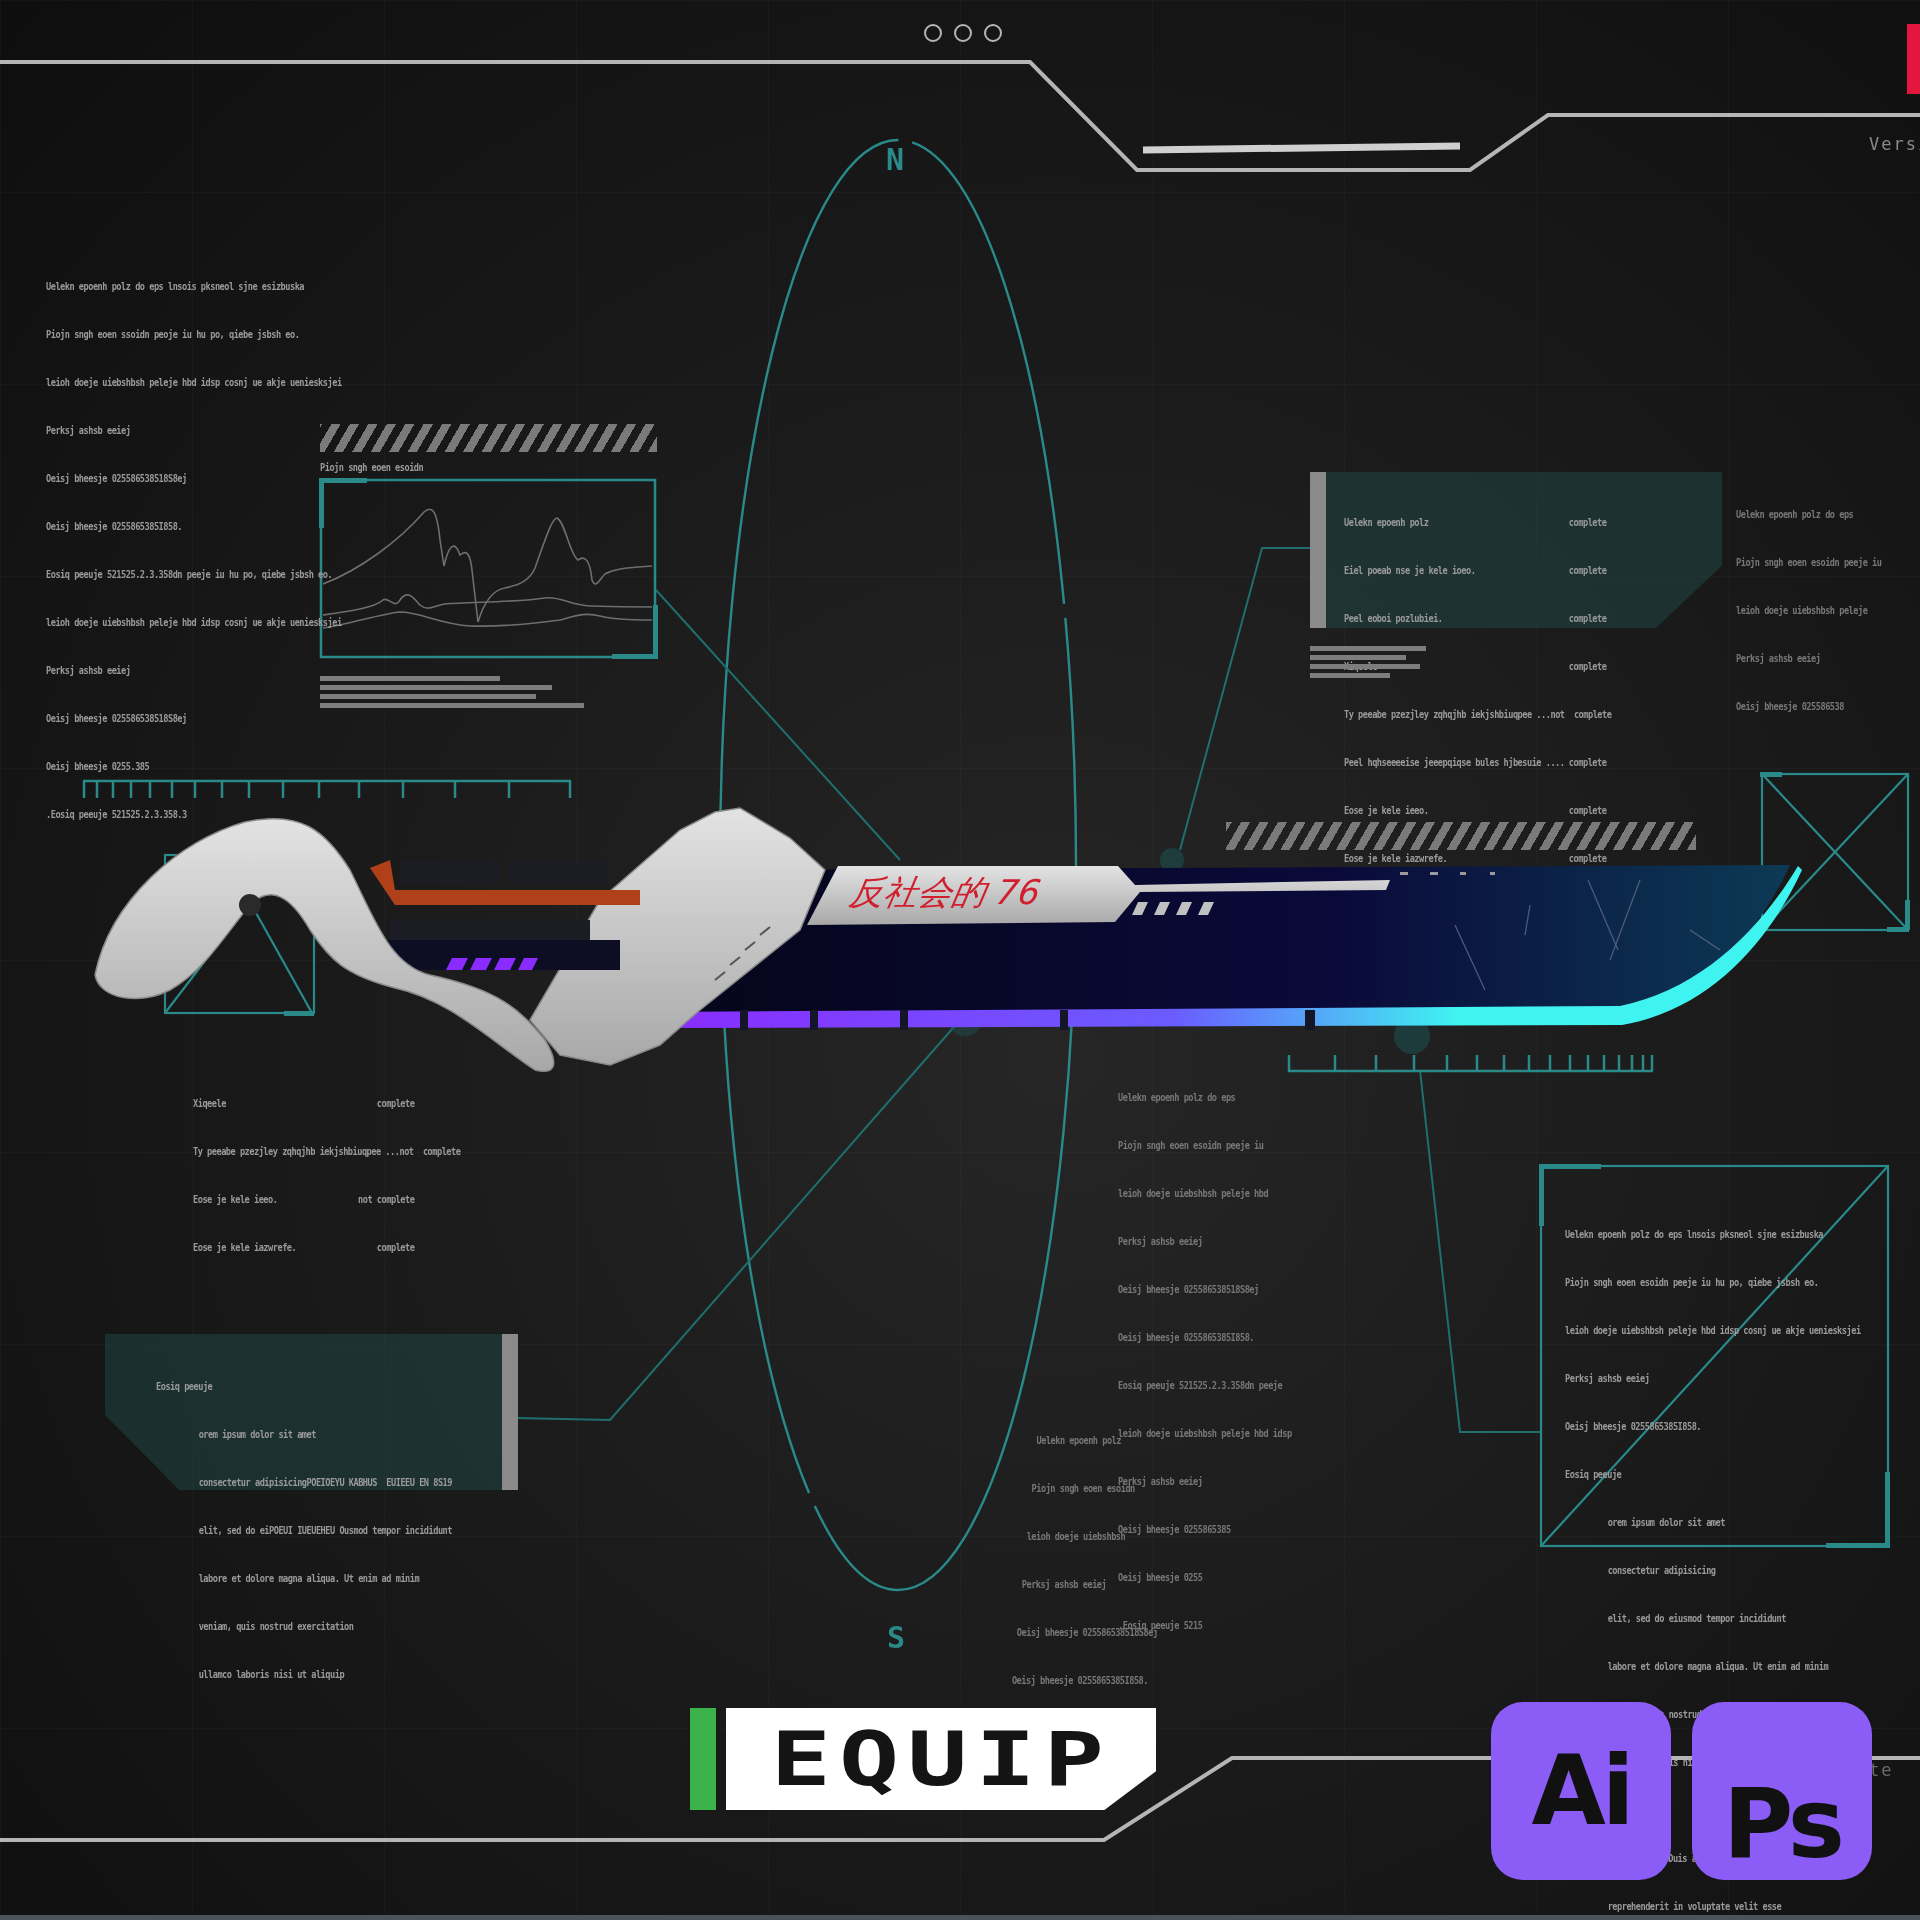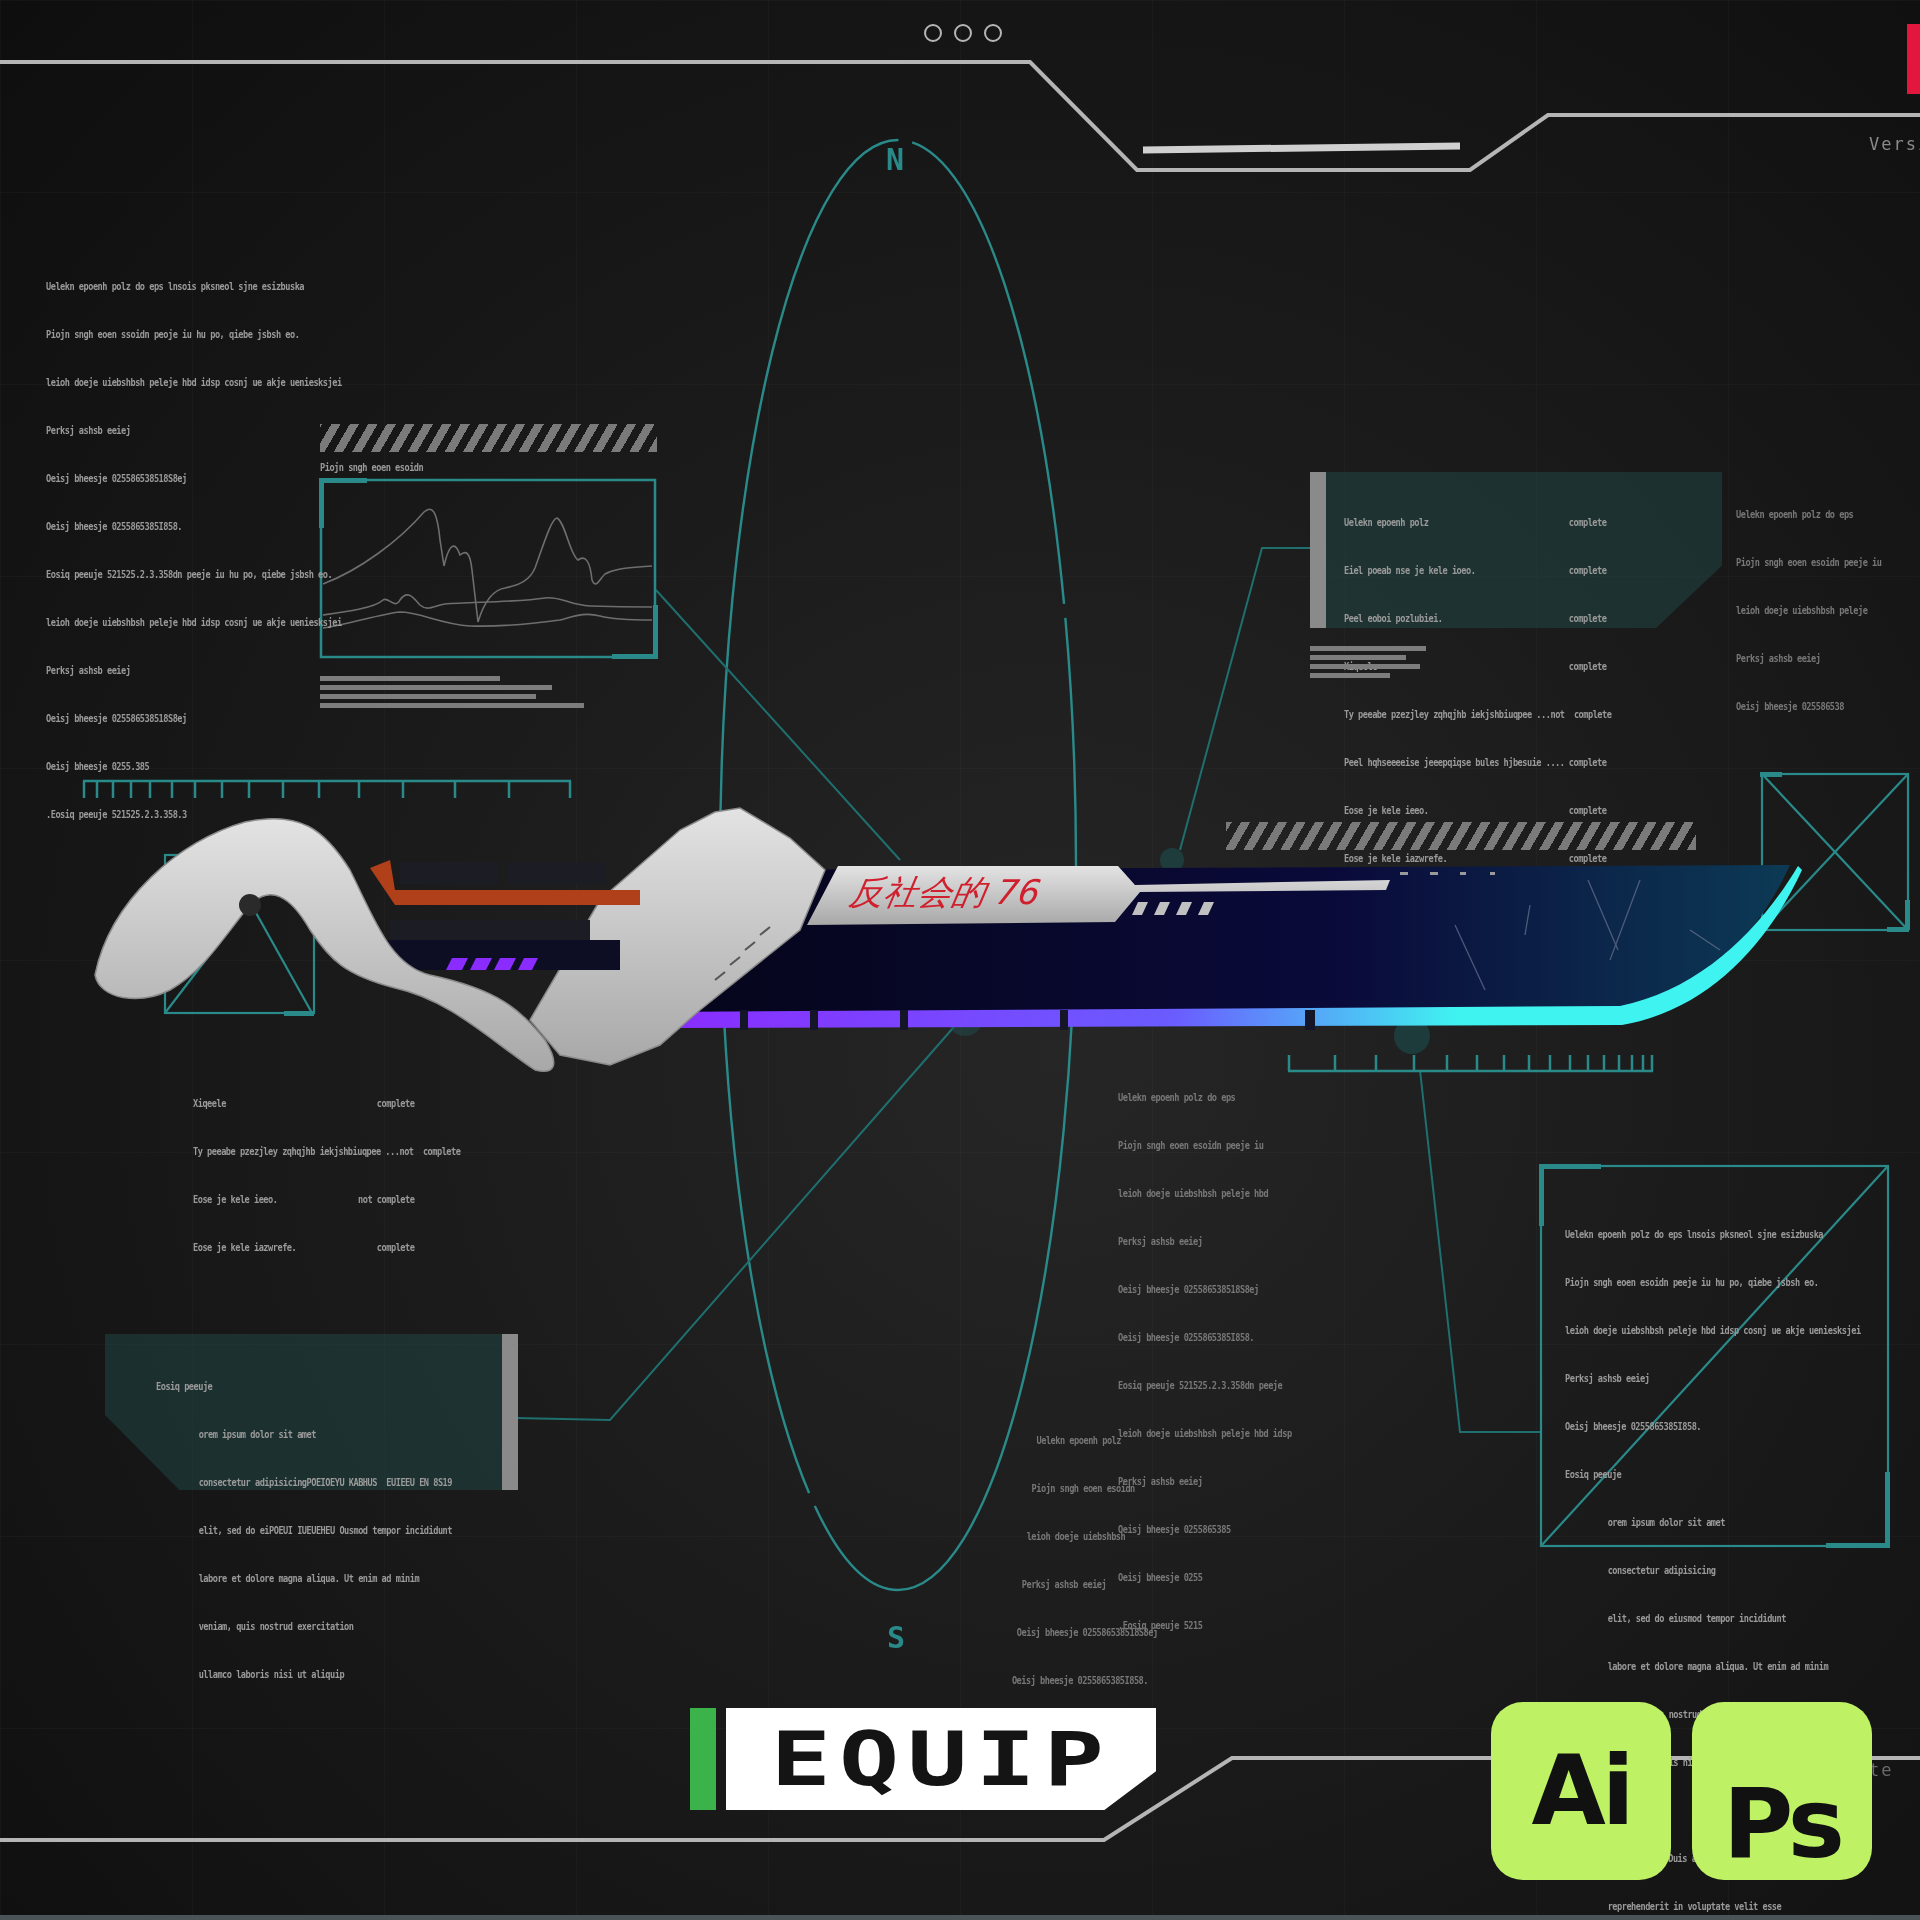--- a/index.html
+++ b/index.html
@@ -15,21 +15,21 @@
   .dot{width:18px;height:18px;border:2px solid #b5b5b5;border-radius:50%;box-sizing:border-box;}
   .red-tab{background:#e3173e;}
   .version{color:#8a8a8a;font-family:"DejaVu Sans Mono",monospace;font-size:17px;letter-spacing:2px;}
   .compass{color:#2a8a8a;font-family:"DejaVu Sans Mono",monospace;font-size:30px;font-weight:bold;}
   .stripes{background:repeating-linear-gradient(-60deg,#7a7a7a 0 8px,transparent 8px 16px);}
   .teal-panel{background:rgba(35,70,70,0.55);}
   .bar{background:#7d7d7d;height:5px;margin-bottom:4px;}
   .check-row{display:flex;justify-content:space-between;}
   .equip{background:#ffffff;clip-path:polygon(0 0,100% 0,100% 62%,88% 100%,0 100%);display:flex;align-items:center;justify-content:center;}
   .equip span{font-family:"DejaVu Sans Mono",monospace;font-weight:bold;font-size:74px;letter-spacing:6px;color:#141414;transform:scaleX(1.35);display:inline-block;}
-  .app-badge{width:180px;height:178px;border-radius:32px;background:#bef264;display:flex;align-items:center;justify-content:center;}
+  .app-badge{width:180px;height:178px;border-radius:32px;background:#8b5cf6;display:flex;align-items:center;justify-content:center;}
   .app-badge span{font-family:"DejaVu Sans",sans-serif;font-weight:bold;font-size:96px;color:#111;letter-spacing:-4px;}
   .bottom-strip{background:#4a5458;}
 </style>
 </head>
 <body>
 
 <div class="bg"></div>
 <div class="grid"></div>
 
 <svg class="overlay" width="1920" height="1920">

